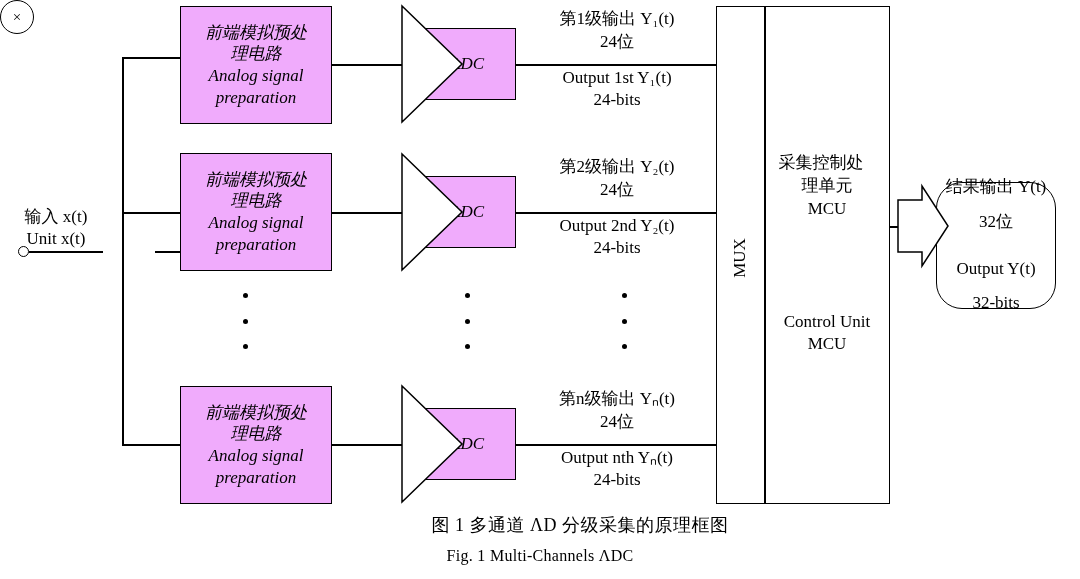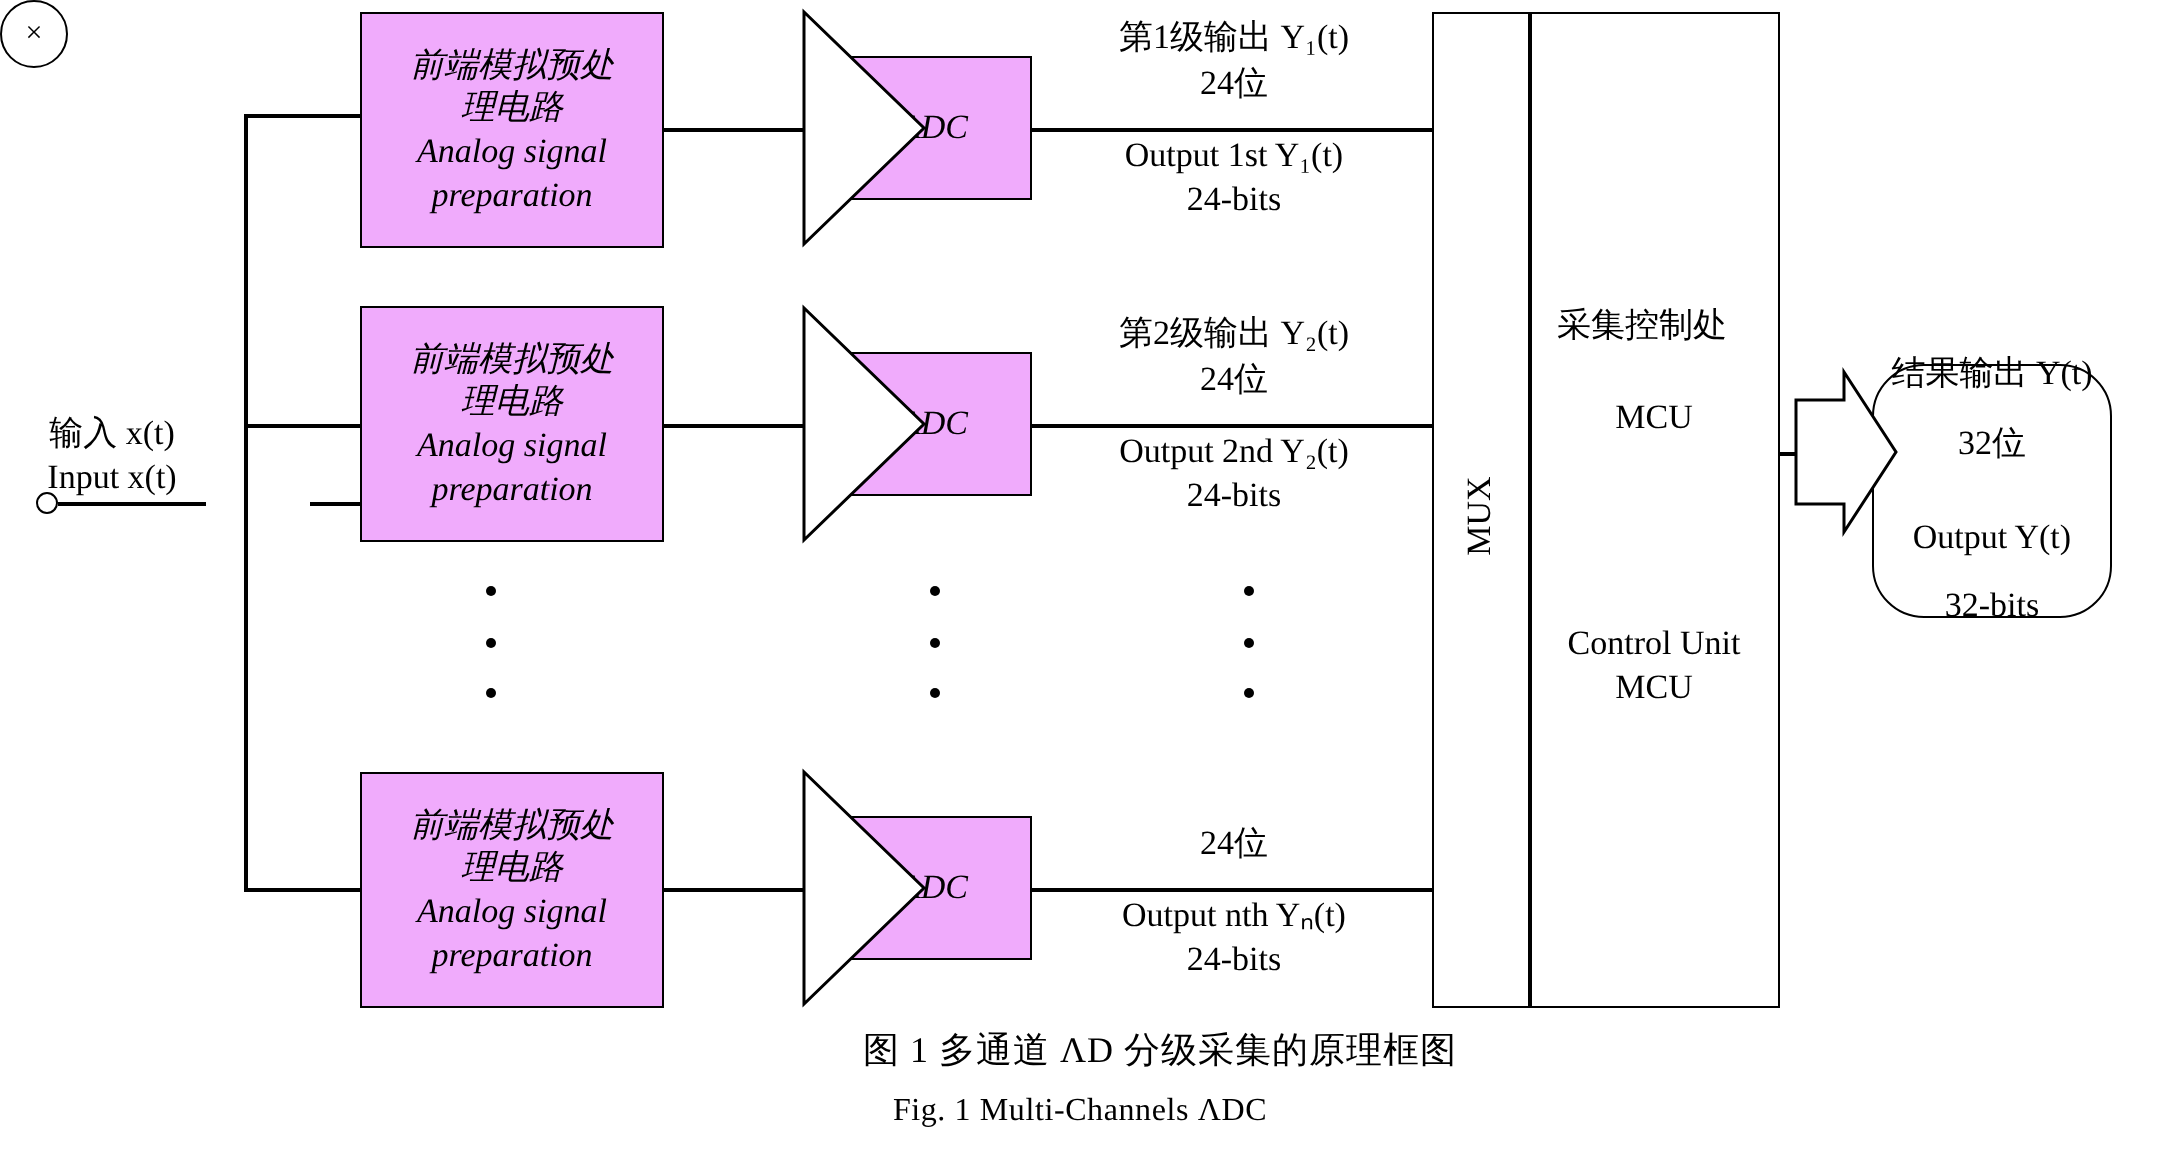--- a/index.html
+++ b/index.html
@@ -129,21 +129,21 @@
     box-sizing: border-box;
   }
 </style>
 </head>
 <body>
 
 <div id="canvas">
 
   <div class="term" style="left:18px; top:246px;"></div>
   <div class="label" style="left:8px; top:206px; width:96px;">输入 x(t)</div>
-  <div class="label italic" style="left:8px; top:228px; width:96px;">Input x(t)</div>
+  <div class="label italic" style="left:8px; top:228px; width:96px;">Unit x(t)</div>
 
   <div class="line hline" style="left:29px; top:251px; width:74px;"></div>
 
   <div class="mix-circle">
     <span>×</span>
   </div>
 
   <div class="line hline" style="left:155px; top:251px; width:65px;"></div>
   <div class="line vline" style="left:122px; top:57px; height:389px;"></div>
 
@@ -209,30 +209,32 @@
     <div>Analog signal</div>
     <div>preparation</div>
   </div>
   <div class="line hline" style="left:332px; top:444px; width:70px;"></div>
 
   <div class="box" style="left:418px; top:408px; width:98px; height:72px;">
     <div>ADC</div>
   </div>
   <div class="line hline" style="left:516px; top:444px; width:200px;"></div>
 
+  <div class="label" style="left:527px; top:388px; width:180px;">第n级输出 Yₙ(t)</div>
   <div class="label" style="left:527px; top:411px; width:180px;">24位</div>
   <div class="label italic" style="left:527px; top:447px; width:180px;">Output nth  Yₙ(t)</div>
   <div class="label" style="left:527px; top:469px; width:180px;">24-bits</div>
 
   <div class="mux" style="left:716px; top:6px; width:174px; height:498px;"></div>
   <div class="line vline" style="left:764px; top:6px; height:498px;"></div>
 
   <div class="mux-label" style="left:706px; top:248px; width:68px; text-align:center; transform: rotate(-90deg);">MUX</div>
 
   <div class="label" style="left:766px; top:152px; width:110px;">采集控制处</div>
+  <div class="label" style="left:766px; top:175px; width:122px;">理单元</div>
   <div class="label" style="left:766px; top:198px; width:122px;">MCU</div>
   <div class="label" style="left:758px; top:311px; width:138px;">Control Unit</div>
   <div class="label" style="left:758px; top:333px; width:138px;">MCU</div>
 
   <div class="line hline" style="left:890px; top:226px; width:18px;"></div>
 
   <div class="rounded" style="left:936px; top:182px; width:120px; height:127px;gap:12px;">
     <div>结果输出 Y(t)</div>
     <div>32位</div>
     <div style="height:14px;"></div>

